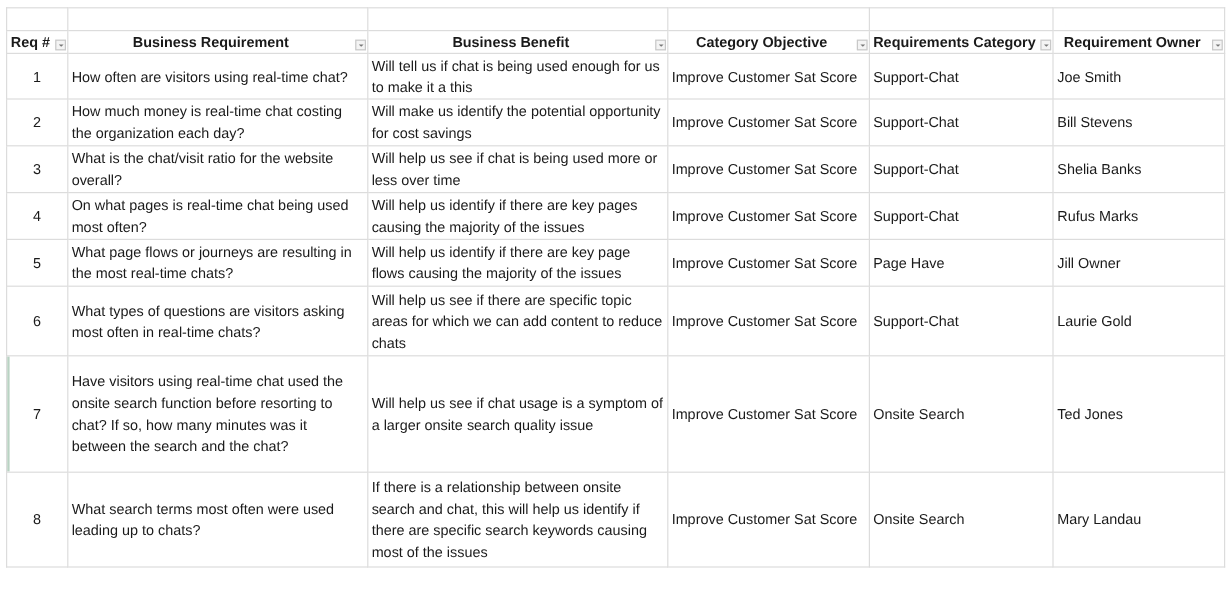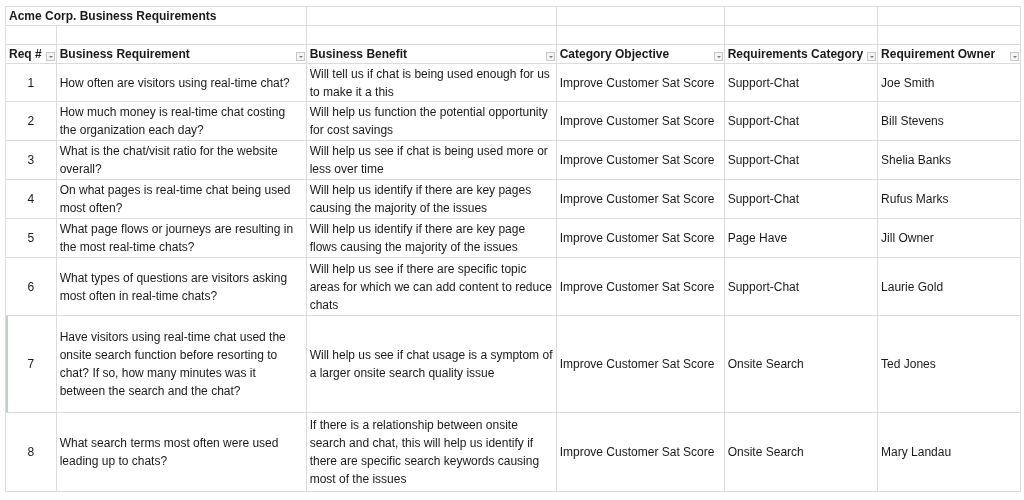--- a/index.html
+++ b/index.html
@@ -2,21 +2,21 @@
 <html><head>
 <meta charset="utf-8">
 <style>
   html, body { margin: 0; padding: 0; background: #ffffff; }
   body { width: 1024px; height: 500px; overflow: hidden; position: relative;
          font-family: "Liberation Sans", "DejaVu Sans", sans-serif; color: #1a1a1a; }
   .sheet { position: absolute; left: 5px; top: 6px; border-collapse: collapse; table-layout: fixed; }
   .sheet td { border: 1px solid #dcdcdc; padding: 0 3px; font-size: 12px; line-height: 18px;
               vertical-align: middle; overflow: hidden; }
   .title-cell { font-weight: bold; font-size: 12px; }
-  .hdr td { font-weight: bold; position: relative; padding-right: 14px; white-space: nowrap; }
+  .hdr td { font-weight: bold; position: relative; padding-right: 14px; white-space: nowrap; text-align: center; }
   .filter-btn { position: absolute; right: 1px; bottom: 2px; width: 9px; height: 9px;
                 border: 1px solid #c8c8c8; background: #f4f4f4; box-sizing: border-box; }
   .filter-btn::after { content: ""; position: absolute; left: 2px; top: 3px;
                 border-left: 2px solid transparent; border-right: 2px solid transparent;
                 border-top: 2px solid #777; }
   .num { text-align: center; }
   .nowrap { white-space: nowrap; }
   .sel-left { box-shadow: inset 2px 0 0 #b9d3c3; }
 </style>
 </head>
@@ -25,27 +25,20 @@
 <table class="sheet">
   <colgroup>
     <col style="width:47px">
       <col style="width:250px">
       <col style="width:250px">
     <col style="width:168px">
       <col style="width:153px">
       <col style="width:143px">
   </colgroup>
   <tbody>
-      <tr style="height:19px">
-    <td class="title-cell" colspan="2">Acme Corp. Business Requirements</td>
-    <td></td>
-    <td></td>
-    <td></td>
-    <td></td>
-  </tr>
   <tr style="height:19px">
     <td></td>
     <td></td>
     <td></td>
     <td></td>
     <td></td>
     <td></td>
   </tr>
   <tr class="hdr" style="height:19px">
     <td><span>Req #</span><span class="filter-btn"></span></td>
@@ -60,21 +53,21 @@
     <td class="num">1</td>
     <td>How often are visitors using real-time chat?</td>
     <td>Will tell us if chat is being used enough for us to make it a this</td>
     <td class="nowrap">Improve Customer Sat Score</td>
     <td>Support-Chat</td>
     <td>Joe Smith</td>
   </tr>
   <tr style="height:39px">
     <td class="num">2</td>
     <td>How much money is real-time chat costing the organization each day?</td>
-    <td>Will help us function the potential opportunity for cost savings</td>
+    <td>Will make us identify the potential opportunity for cost savings</td>
     <td class="nowrap">Improve Customer Sat Score</td>
     <td>Support-Chat</td>
     <td>Bill Stevens</td>
   </tr>
   <tr style="height:39px">
     <td class="num">3</td>
     <td>What is the chat/visit ratio for the website overall?</td>
     <td>Will help us see if chat is being used more or less over time</td>
     <td class="nowrap">Improve Customer Sat Score</td>
     <td>Support-Chat</td>

